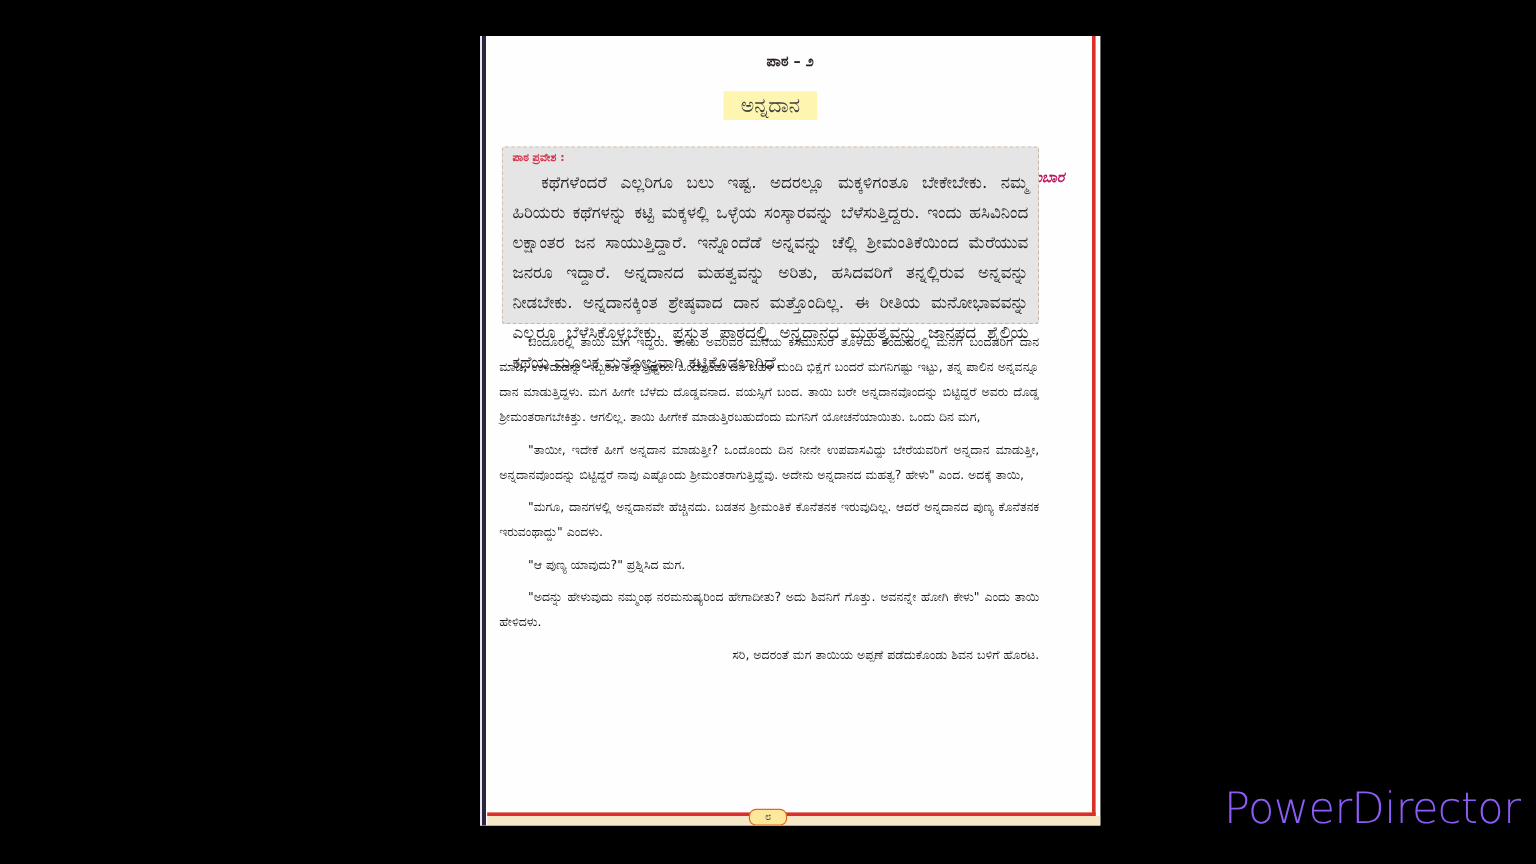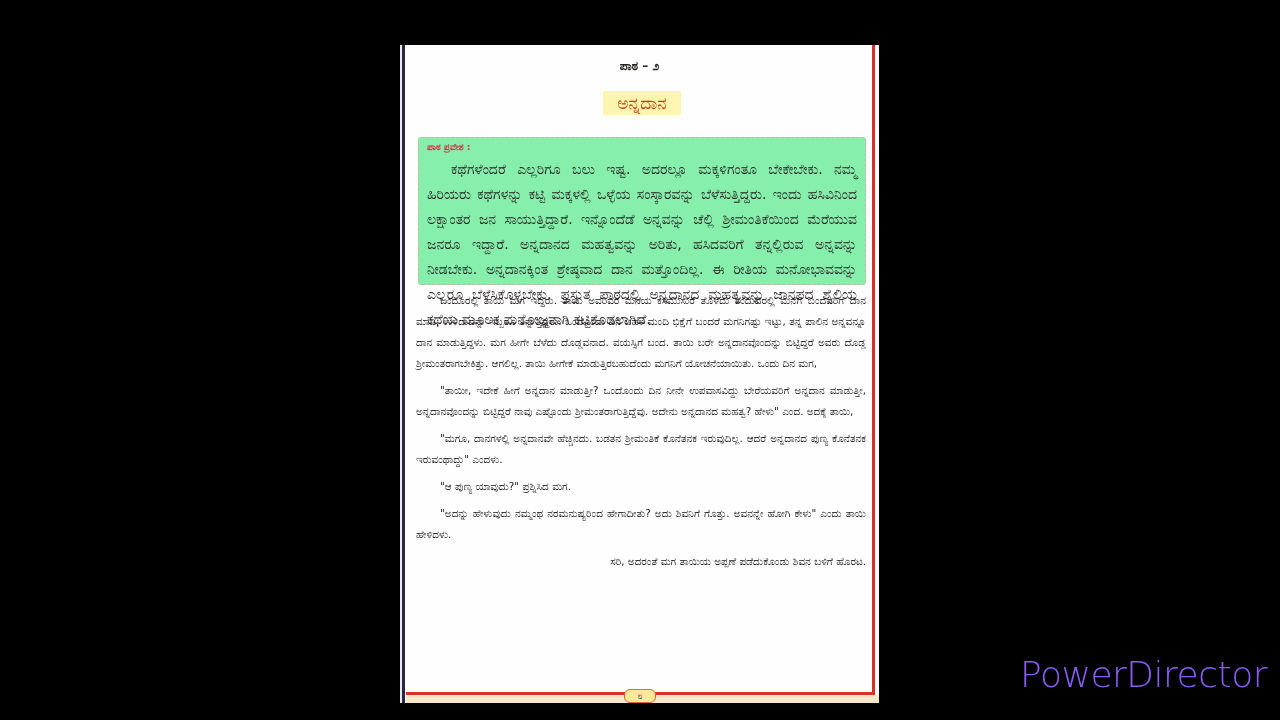--- a/index.html
+++ b/index.html
@@ -13,22 +13,22 @@
     }
     .stage {
       position: relative;
       width: 1280px;
       height: 720px;
       background: #000;
     }
     .page {
       position: absolute;
       left: 400px;
-      top: 45px;
-      width: 479px;
+      top: 30px;
+      width: 517px;
       height: 658px;
       background: #fefefe;
       box-sizing: border-box;
       overflow: hidden;
     }
     .page-left-edge {
       position: absolute;
       left: 0;
       top: 0;
       width: 6px;
@@ -66,41 +66,41 @@
     .title-box {
       position: absolute;
       top: 46px;
       left: 203px;
       width: 78px;
       height: 24px;
       background: #fdf5b0;
       text-align: center;
       line-height: 24px;
       font-size: 17px;
-      color: #c2410c;
+      color: #404040;
     }
     .author {
       position: absolute;
       top: 67px;
       right: 30px;
       font-size: 12px;
       font-style: italic;
       font-weight: bold;
       color: #be185d;
       margin-top: 44px;
     }
     .intro-box {
       position: absolute;
       top: 92px;
       left: 18px;
       width: 448px;
       height: 148px;
       border: 1.5px dashed #c9b6a0;
       border-radius: 3px;
-      background: #86efac;
+      background: #e5e5e5;
       box-sizing: border-box;
       padding: 4px 8px 4px 8px;
     }
     .intro-heading {
       font-size: 9px;
       font-weight: bold;
       color: #d4324a;
       margin-bottom: 4px;
     }
     .intro-text {

